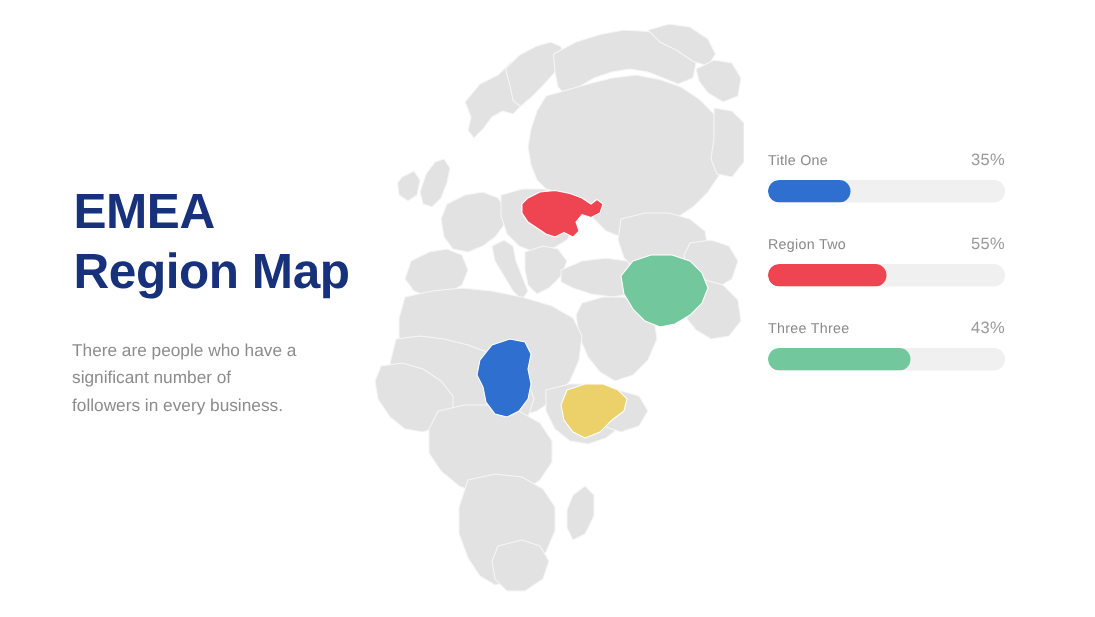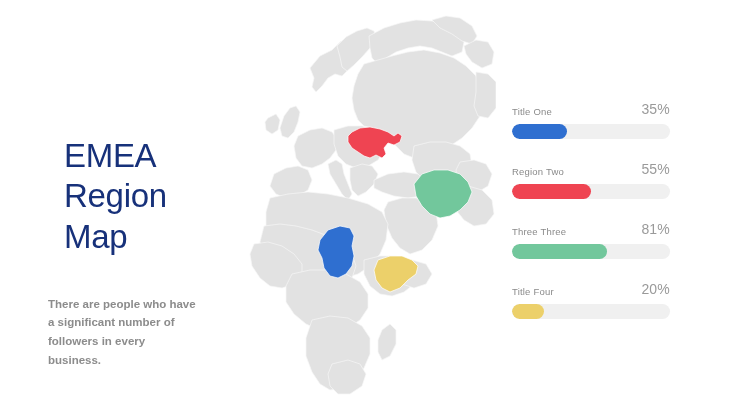--- a/index.html
+++ b/index.html
@@ -21,34 +21,33 @@
   
   #left-panel {
     position: absolute;
     left: 48px;
     top: 120px;
     width: 200px;
   }
   #slide-title {
     font-size: 33px;
     line-height: 1.22;
-    font-weight: normal;
+    font-weight: bold;
     color: #17317a;
     letter-spacing: -0.3px;
-    margin: 16px;
+    margin: 1px;
     white-space: pre-line;
   }
   #slide-subtitle {
     margin: 0;
     padding-top: 22px;
     font-size: 11.5px;
     line-height: 1.62;
     color: #8c8c8c;
     max-width: 150px;
-    font-weight: bold;
   }
 
   
   #map-wrap {
     position: absolute;
     left: 236px;
     top: 12px;
     width: 260px;
     height: 395px;
   }
@@ -61,30 +60,30 @@
     position: absolute;
     left: 512px;
     top: 101px;
     width: 158px;
   }
   .legend-row { margin-bottom: 22px; }
   .legend-row:last-child { margin-bottom: 0; }
   .legend-head {
     display: flex;
     justify-content: space-between;
-    align-items: flex-end;
+    align-items: center;
     margin-bottom: 7px;
   }
   .legend-label {
     font-size: 9.5px;
     color: #8a8a8a;
     letter-spacing: 0.2px;
   }
   .legend-value {
-    font-size: 14px;
+    font-size: 11px;
     color: #9a9a9a;
     letter-spacing: 0.2px;
   }
   .track {
     position: relative;
     width: 100%;
     height: 15px;
     background: #f0f0f0;
     border-radius: 8px;
     overflow: hidden;
@@ -192,31 +191,22 @@
         <span class="legend-value">55%</span>
       </div>
       <div class="track" style="background: rgb(240, 240, 240);">
         <div class="fill" style="width:50%;background:#ef4452"></div>
       </div>
     </div>
 
     <div class="legend-row">
       <div class="legend-head">
         <span class="legend-label">Three Three</span>
-        <span class="legend-value">81%</span>
+        <span class="legend-value">43%</span>
       </div>
       <div class="track" style="background: rgb(240, 240, 240);">
         <div class="fill" style="width:60%;background:#72c79c"></div>
       </div>
     </div>
 
-    <div class="legend-row">
-      <div class="legend-head">
-        <span class="legend-label">Title Four</span>
-        <span class="legend-value">20%</span>
-      </div>
-      <div class="track" style="background: rgb(240, 240, 240);">
-        <div class="fill" style="width:20%;background:#ecd06a"></div>
-      </div>
-    </div>
 
   </div>
 </div>
 
 </body></html>

